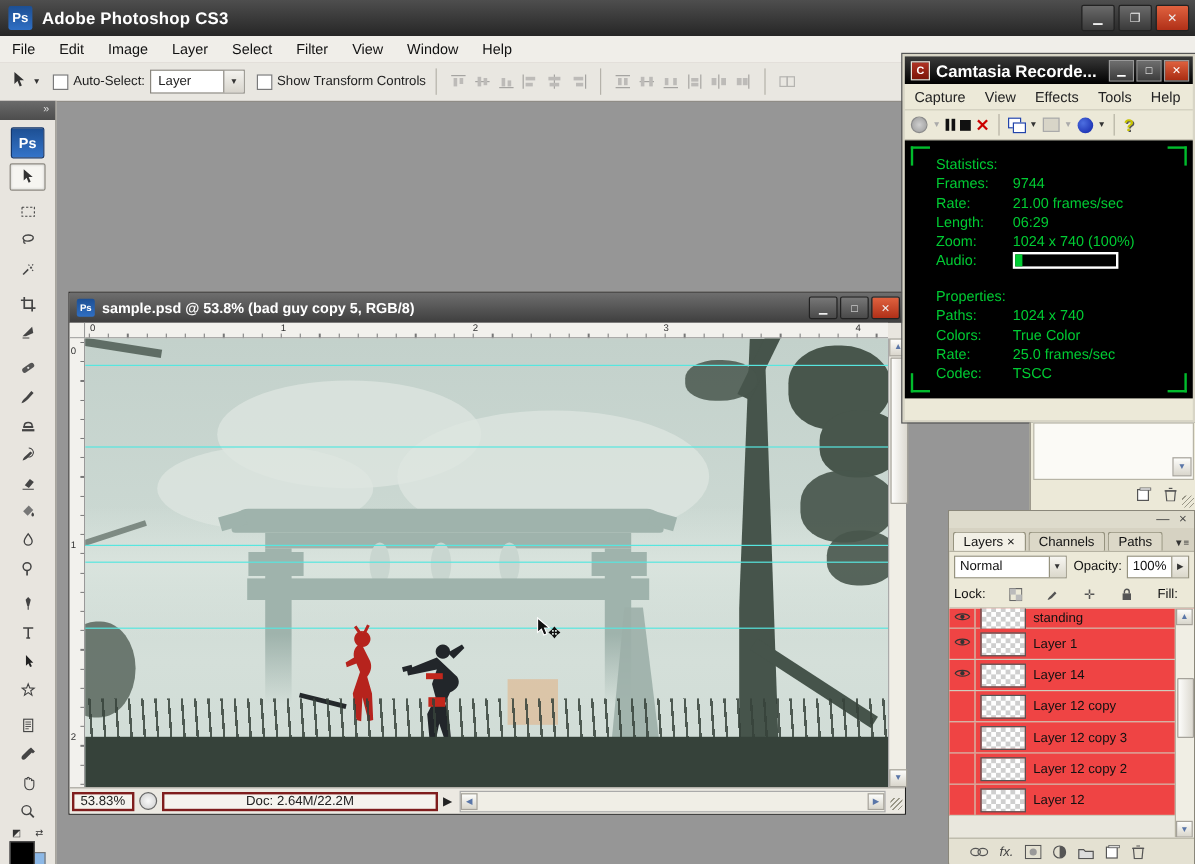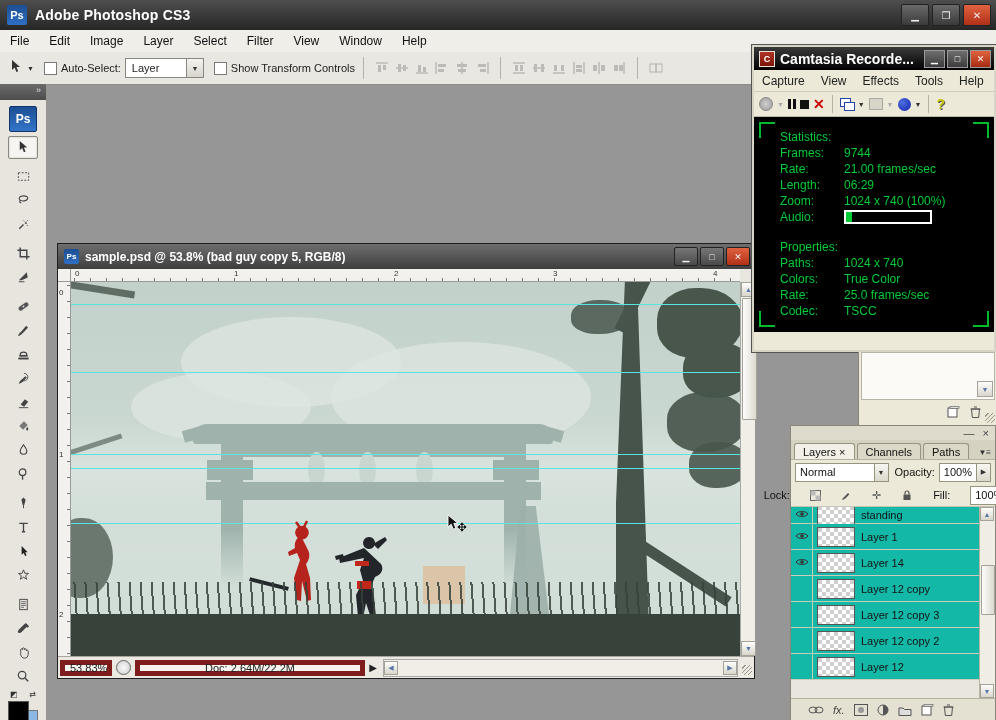--- a/index.html
+++ b/index.html
@@ -62,21 +62,21 @@
   .blob{position:absolute;background:#48564c;border-radius:48% 52% 55% 45%;}
   .grassband{position:absolute;left:0;width:669px;background:#36423a;}
   .grasstex{position:absolute;left:0;width:669px;background:repeating-linear-gradient(86deg,transparent 0 5px,#36423a 5px 7px,transparent 7px 11px);opacity:.85;}
   .obelisk{position:absolute;background:#9cafa9;clip-path:polygon(30% 0,62% 0,90% 100%,8% 100%);opacity:.9;}
   .tanrect{position:absolute;background:rgba(225,180,136,.6);}
   .stick{position:absolute;background:#24282b;}
   .vscroll{left:682px;top:38px;width:15px;height:374px;background:#f0eee6;border-left:1px solid #aaa;box-sizing:border-box;}
   .sbtn{width:15px;height:15px;background:linear-gradient(#fdfdfb,#d9d6cc);border:1px solid #a5a29a;box-sizing:border-box;color:#5a76a8;font-size:7px;display:flex;align-items:center;justify-content:center;}
   .vthumb{position:absolute;left:1px;width:13px;background:linear-gradient(90deg,#fdfdfb,#dcd9d0);border:1px solid #a5a29a;border-radius:1px;}
   .doc-status{left:0;top:412px;width:696px;height:22px;background:#ece9e2;border-top:1px solid #a9a69e;display:flex;align-items:center;font-size:11px;color:#222;box-sizing:border-box;}
-  .inset{border:5px solid #7f1d1d;background:#f5f3ee;height:16px;display:flex;align-items:center;padding:0 5px;box-sizing:border-box;}
+  .inset{border:2px solid #7f1d1d;background:#f5f3ee;height:16px;display:flex;align-items:center;padding:0 5px;box-sizing:border-box;}
   .clock-ico{width:13px;height:13px;border:1px solid #666;border-radius:50%;margin:0 4px;background:radial-gradient(#fafafa,#ccc);}
   .hscroll{flex:1;height:16px;display:flex;align-items:center;background:#f0eee6;border:1px solid #aaa;margin:0 2px;}
   
   .cam{left:752px;top:45px;width:244px;height:307px;background:#ece9d8;border:2px solid #d8d5c6;outline:1px solid #555;box-sizing:border-box;}
   .cam-tbar{height:23px;background:linear-gradient(#3a3a3a,#000);display:flex;align-items:center;color:#fff;}
   .cam-ico{width:14px;height:14px;margin:0 5px;background:linear-gradient(#b03324,#7c1508);border:1px solid #e8e2d8;display:flex;align-items:center;justify-content:center;font-size:9px;font-weight:bold;color:#fff;}
   .cam-title{font-size:14px;font-weight:bold;}
   .cam-btns{margin-left:auto;display:flex;gap:2px;padding-right:3px;}
   .cbtn{width:19px;height:16px;background:linear-gradient(#6e6e6e,#3c3c3c);border:1px solid #999;color:#fff;font-size:9px;display:flex;align-items:center;justify-content:center;}
   .cbtn.close{background:linear-gradient(#e0623f,#a82c12);}
@@ -115,27 +115,27 @@
   .hist-foot{position:absolute;left:2px;top:50px;width:134px;height:20px;display:flex;align-items:center;justify-content:flex-end;gap:10px;padding-right:14px;box-sizing:border-box;}
   .grip{position:absolute;right:1px;bottom:2px;width:10px;height:10px;background:repeating-linear-gradient(135deg,transparent 0 2px,#9a9788 2px 3px);}
   
   .layers{left:790px;top:425px;width:206px;height:295px;background:#ece9d8;border:1px solid #8a877a;box-sizing:border-box;font-size:11px;color:#111;}
   .lp-head{height:14px;display:flex;justify-content:flex-end;align-items:center;gap:8px;color:#444;font-size:11px;padding-right:6px;background:#dedbcc;}
   .lp-tabs{height:19px;display:flex;align-items:flex-end;background:#d6d2c2;padding-left:3px;position:relative;border-bottom:1px solid #b5b2a2;}
   .tab{border:1px solid #96937f;border-bottom:none;border-radius:3px 3px 0 0;padding:2px 8px 1px;background:#dcd8c8;margin-right:2px;font-size:11px;}
   .tab.active{background:#f2f0e6;font-weight:normal;}
   .lp-menu{position:absolute;right:4px;bottom:2px;font-size:8px;color:#333;}
   .lp-blend{height:24px;display:flex;align-items:center;padding:0 4px;gap:4px;}
-  .lp-lock{height:22px;display:flex;align-items:center;padding:0 4px;gap:20px;border-bottom:1px solid #c6c3b2;justify-content:center;}
+  .lp-lock{height:22px;display:flex;align-items:center;padding:0 4px;gap:20px;border-bottom:1px solid #c6c3b2;}
   .lockico{width:14px;height:13px;display:flex;align-items:center;justify-content:center;}
   .spin{display:flex;align-items:center;border:1px solid #96937f;background:#fff;height:17px;}
   .spin .v{padding:0 4px;font-size:11px;}
   .spin .a{width:13px;height:100%;background:linear-gradient(#f7f6f1,#dbd8cb);border-left:1px solid #96937f;font-size:7px;display:flex;align-items:center;justify-content:center;color:#333;}
   .lp-list{position:relative;height:191px;background:#e9e7dd;overflow:hidden;border-bottom:1px solid #b5b2a2;}
-  .layer-row{position:relative;height:25px;border-bottom:1px solid #cfccbc;display:flex;align-items:center;background:#14b8a6;}
+  .layer-row{position:relative;height:25px;border-bottom:1px solid #cfccbc;display:flex;align-items:center;background:#ef4444;}
   .layer-row.first{height:16px;}
   .layer-row.selected{background:#a3a3a0;font-weight:bold;}
   .eyecell{width:22px;height:100%;border-right:1px solid #cfccbc;display:flex;align-items:center;justify-content:center;box-sizing:border-box;}
   .thumb{width:36px;height:18px;border:1px solid #555;margin:0 6px 0 4px;background:conic-gradient(#fff 0 25%,#cfcfcf 0 50%,#fff 0 75%,#cfcfcf 0) 0 0/8px 8px;}
   .layer-row.selected .thumb{outline:1px dashed #333;}
   .lname{font-size:11px;}
   .lp-scroll{position:absolute;right:0;top:0;width:16px;height:191px;background:#f0eee4;border-left:1px solid #b5b2a2;box-sizing:border-box;}
   .lp-foot{height:22px;display:flex;align-items:center;gap:9px;padding:0 17px;background:#e4e1d2;}
   .lp-foot svg{display:block;}
   .cursor-move{position:absolute;}

